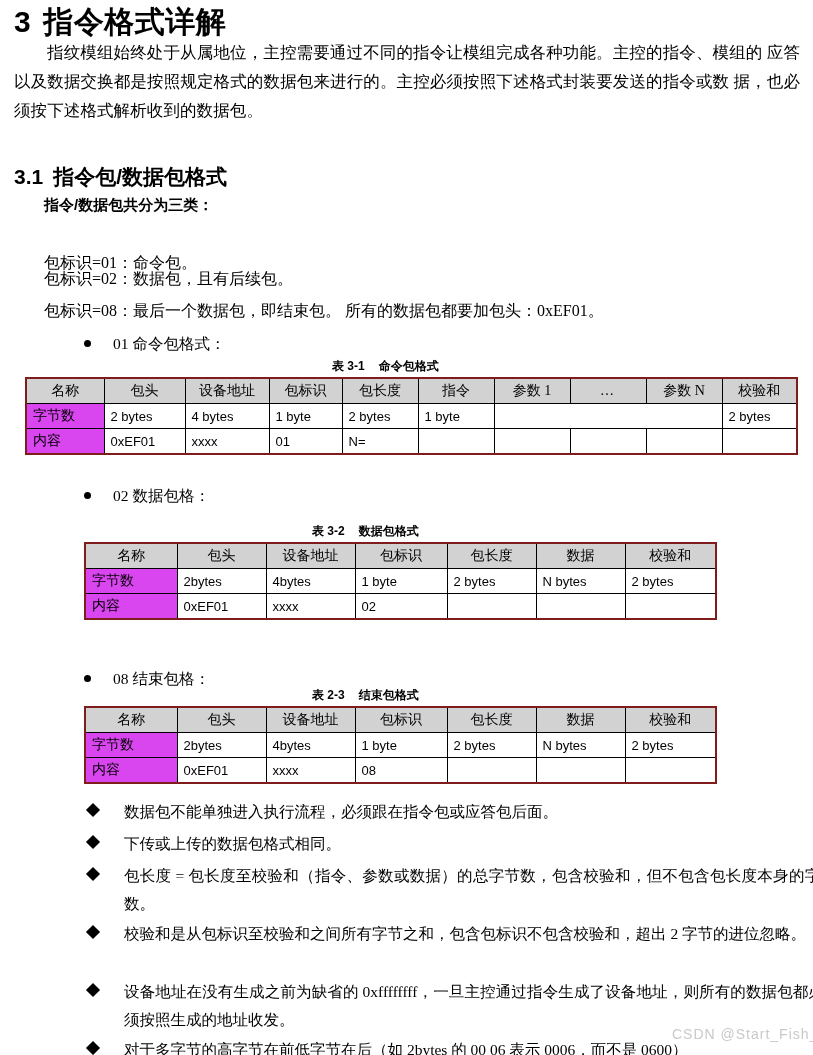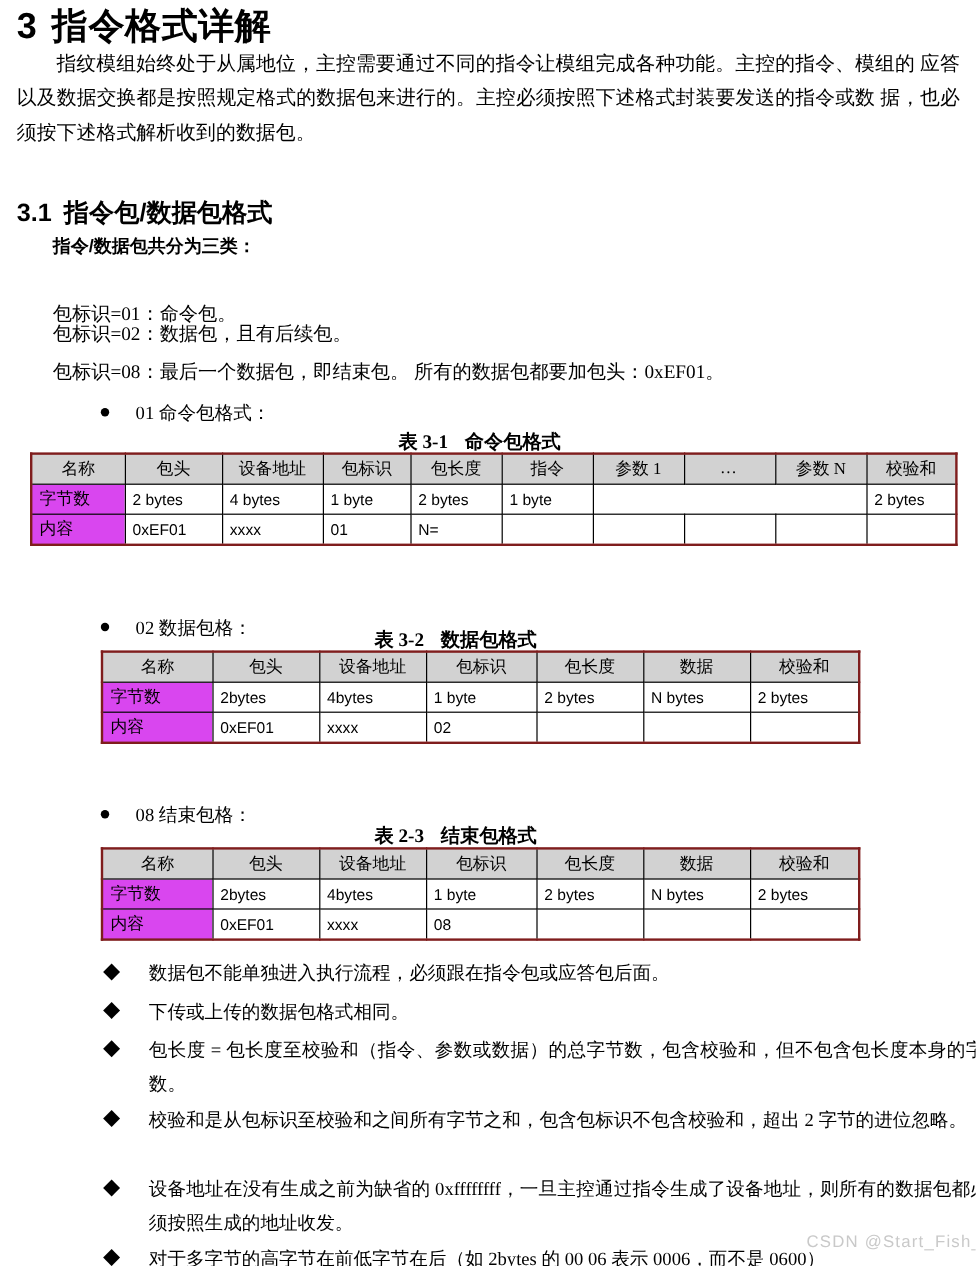--- a/index.html
+++ b/index.html
@@ -84,28 +84,28 @@
   .rbullet .dot {
     display: inline-block;
     width: 7px;
     height: 7px;
     border-radius: 50%;
     background: #000;
     vertical-align: 2px;
     margin-right: 22px;
   }
   .rb-1 { top: 334px; }
-  .rb-2 { top: 513px; }
+  .rb-2 { top: 486px; }
   .rb-3 { top: 669px; }
 
   
   .tcap {
     position: absolute;
-    font-family: Liberation Serif, serif;
-    font-size: 16px;
+    font-family: Liberation Sans, sans-serif;
+    font-size: 12px;
     font-weight: bold;
     white-space: nowrap;
   }
   .tcap .gap { display: inline-block; width: 14px; }
   .cap-1 { left: 332px; top: 358px; }
   .cap-2 { left: 312px; top: 523px; }
   .cap-3 { left: 312px; top: 687px; }
 
   
   table.fmt {

